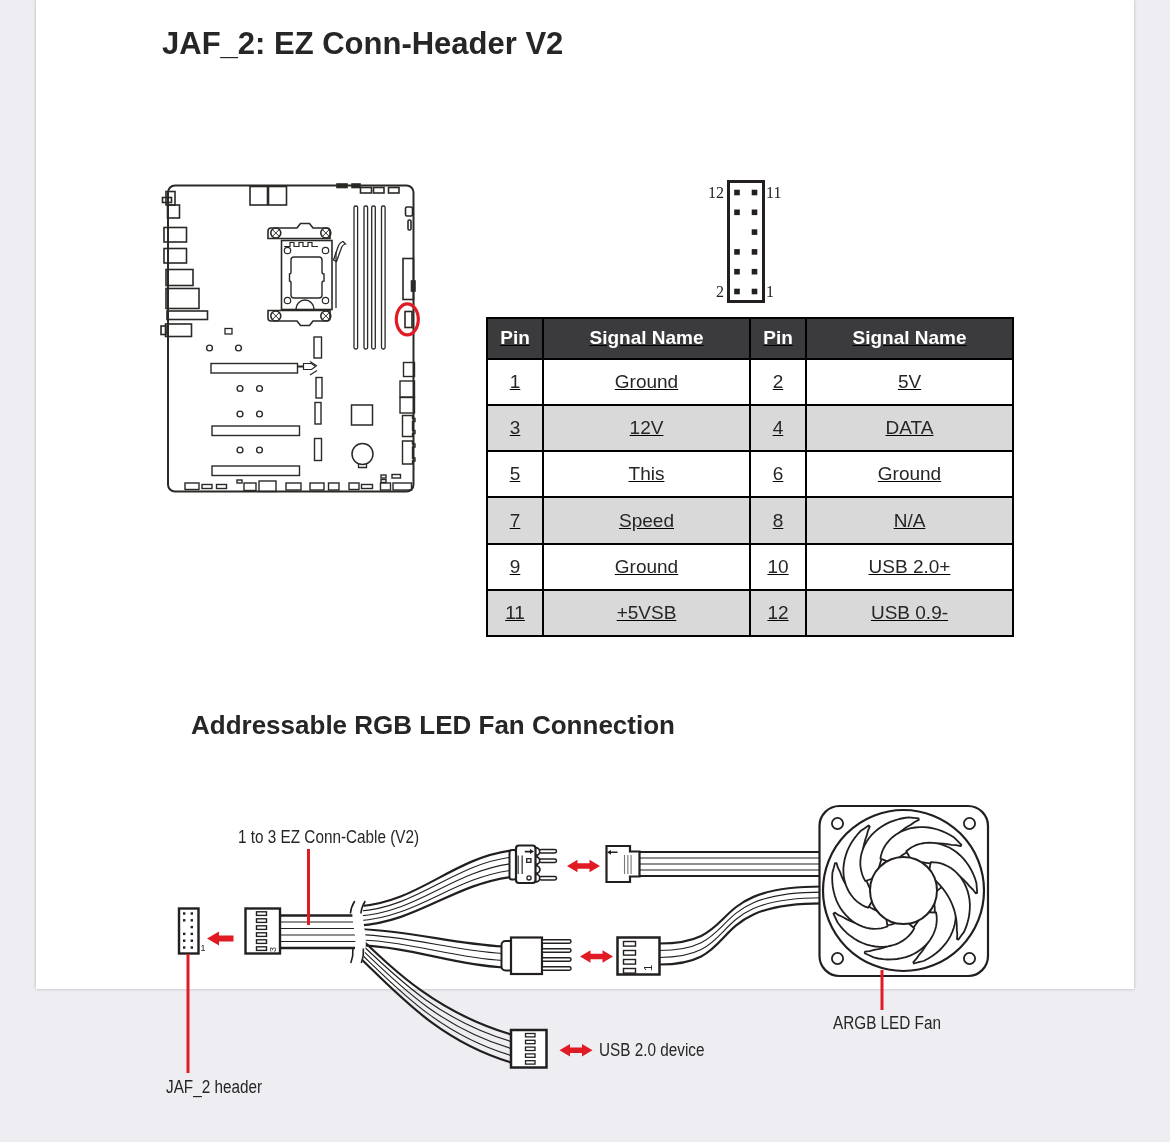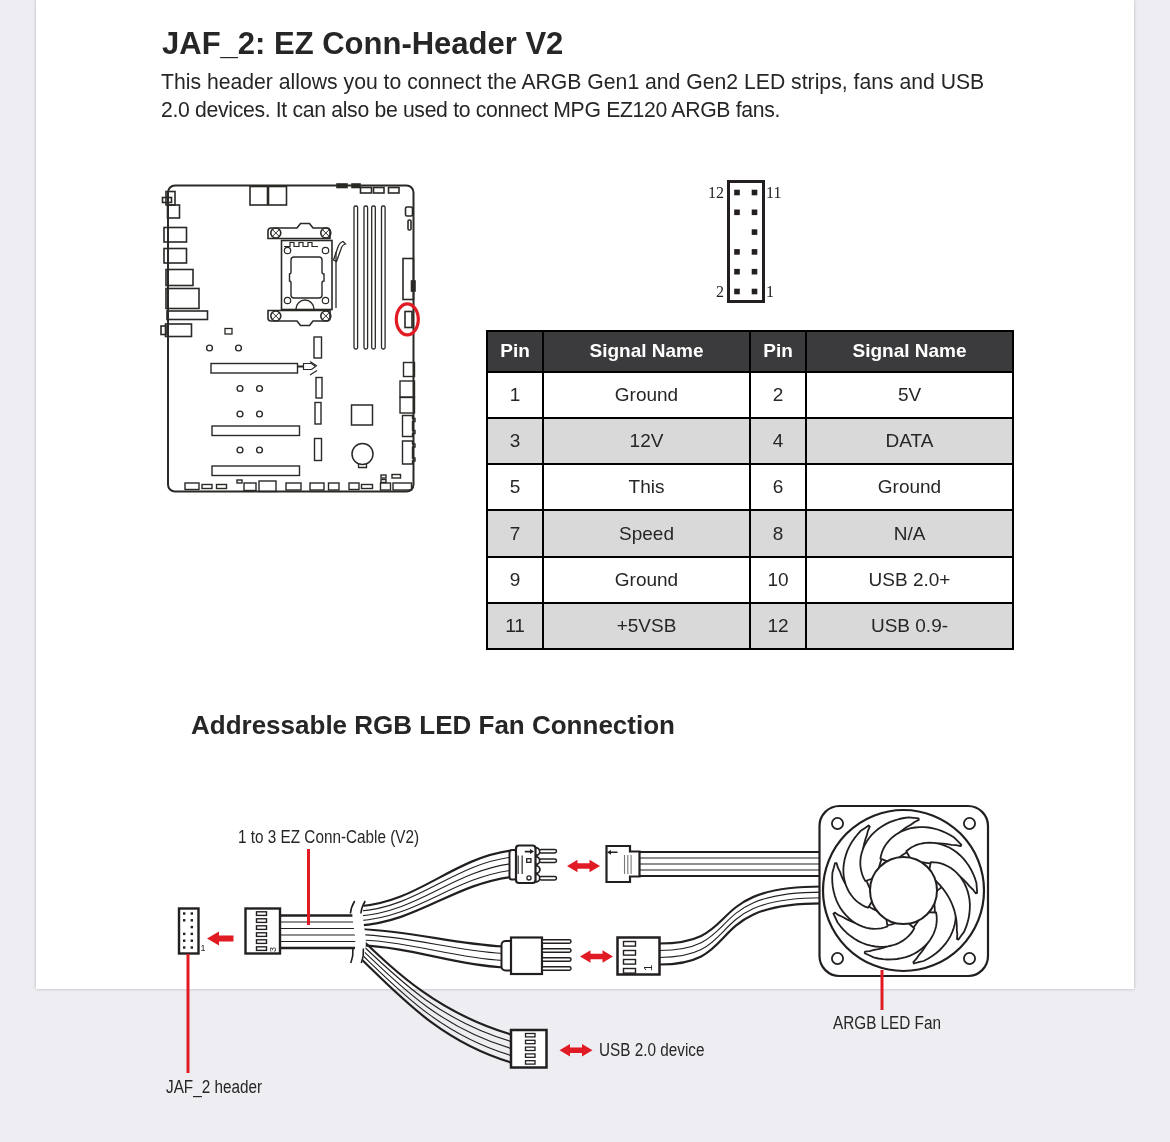--- a/index.html
+++ b/index.html
@@ -14,21 +14,20 @@
   table.pins th{background:#3b3b3d;color:#fff;font-weight:bold;height:38.5px;}
   table.pins td{height:44.3px;background:#fff;}
   table.pins tr.g td{background:#d9d9d9;}
   .serif{font-family:"Liberation Serif",serif;font-size:16px;color:#231f20;}
   .dlabel{font-size:18px;color:#262626;transform:scaleX(0.85);transform-origin:0 0;white-space:nowrap;}
 </style>
 </head>
 <body>
 <div class="page">
   <h1 class="abs" style="left:126px;top:26px;">JAF_2: EZ Conn-Header V2</h1>
-  <div class="body-text abs" style="left:125px;top:68px;width:900px;">This header allows you to connect the ARGB Gen1 and Gen2 LED strips, fans and USB<br><span style="letter-spacing:-0.32px">2.0 devices. It can also be used to connect MPG EZ120 ARGB fans.</span></div>
 
   <svg class="abs" style="left:120px;top:178px;" width="310" height="322" viewBox="156 178 310 322" fill="none" stroke="#333" stroke-width="1.6">
     <g id="mobo">
 <g stroke="#2b2926" fill="none" stroke-width="1.6">
   <rect x="168" y="185.5" width="245.5" height="306" rx="7" stroke-width="2"></rect>
   <rect x="250" y="186.5" width="17.5" height="18.5"></rect>
   <rect x="268.5" y="186.5" width="18" height="18.5"></rect>
   <rect x="337" y="184" width="10" height="3.5" fill="#2b2926"></rect>
   <rect x="352" y="184" width="8" height="3.5" fill="#2b2926"></rect>
   <rect x="360.5" y="187.5" width="11" height="5.5"></rect>
@@ -134,21 +133,21 @@
     <rect x="751.7" y="268.9" width="5.6" height="5.6"></rect>
     <rect x="734.2" y="288.7" width="5.6" height="5.6"></rect>
     <rect x="751.7" y="288.7" width="5.6" height="5.6"></rect>
 </g>
   </svg>
   <div class="serif abs" style="left:658px;top:184px;width:30px;text-align:right;">12</div>
   <div class="serif abs" style="left:730px;top:184px;">11</div>
   <div class="serif abs" style="left:658px;top:283px;width:30px;text-align:right;">2</div>
   <div class="serif abs" style="left:730px;top:283px;">1</div>
 
-  <table class="pins abs" style="left:450px;top:330px;width:526px;">
+  <table class="pins abs" style="left:450px;top:317px;width:526px;text-decoration:underline;">
     <colgroup>
         <col style="width:56px">
         <col style="width:207px">
         <col style="width:56px">
         <col style="width:207px">
       </colgroup>
     <tbody>
         <tr>
           <th>Pin</th>
           <th>Signal Name</th>

